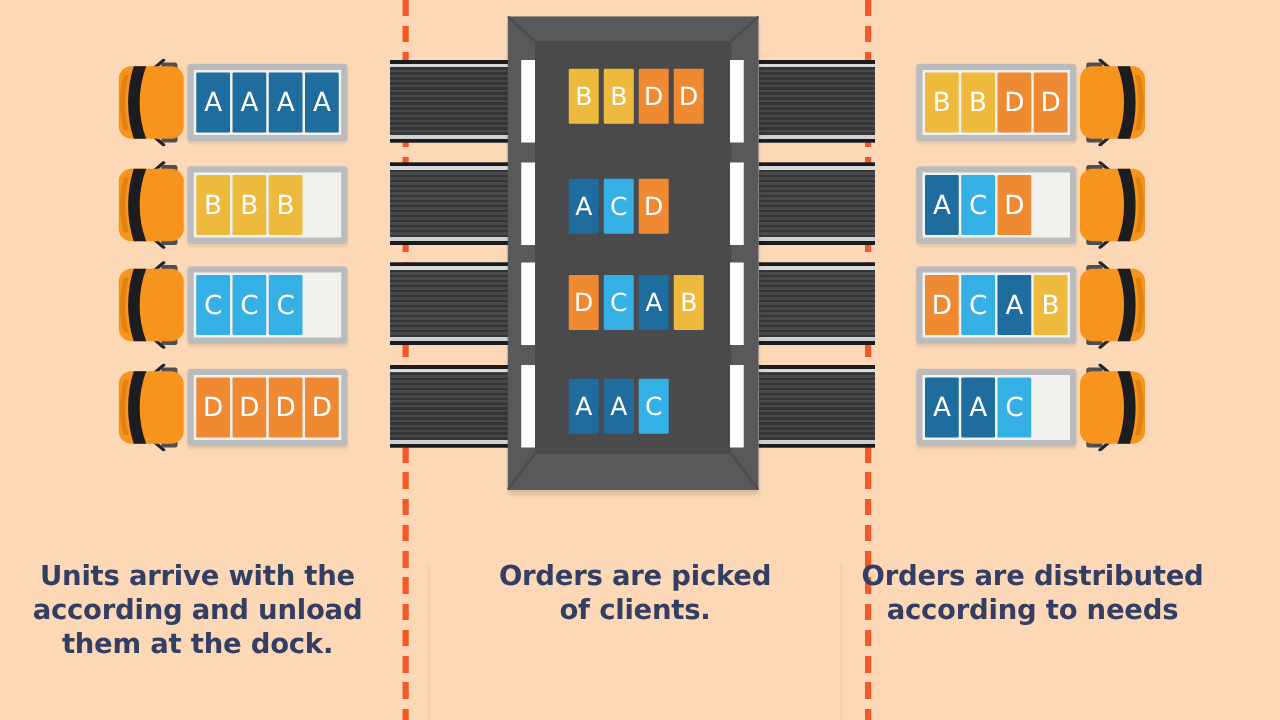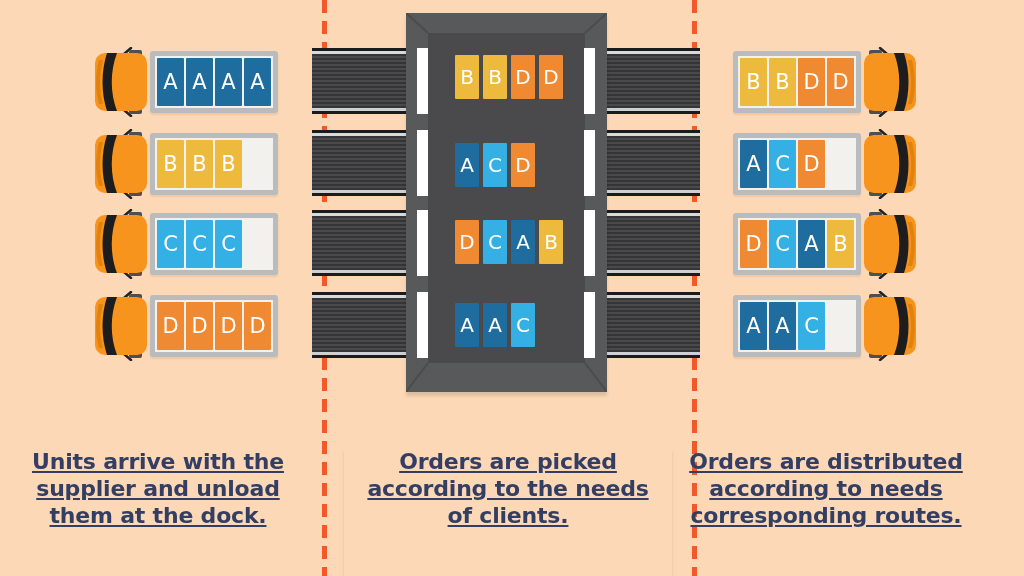--- a/index.html
+++ b/index.html
@@ -66,21 +66,21 @@
     position:absolute;top:0;width:114px;height:48px;
     border:5px solid var(--trailer-frame,#b9bbbd);background:var(--trailer-bed,#f2f1ee);
     padding:2px;display:flex;gap:2px;border-radius:3px;
     box-shadow:0 2px 2px rgba(0,0,0,.08);
   }
 
   
   .caption{
     position:absolute;top:448px;text-align:center;z-index:4;
     color:var(--caption-text,#333e63);
-    font-size:22px;line-height:27px;font-weight:600;letter-spacing:-.2px;text-decoration:underline;
+    font-size:22px;line-height:27px;font-weight:600;letter-spacing:-.2px;
   }
   .caption.inbound{left:10px;width:296px}
   .caption.dock{left:344px;width:328px}
   .caption.outbound{left:668px;width:316px}
 </style>
 </head>
 <body>
 
 <div class="stage">
 
@@ -272,27 +272,25 @@
         <div class="trailer">
           <div class="unit trailer-unit" style="background: rgb(30, 109, 158);">A</div>
           <div class="unit trailer-unit" style="background: rgb(30, 109, 158);">A</div>
           <div class="unit trailer-unit" style="background: rgb(53, 176, 229);">C</div>
         </div>
       </div>
     </div>
 
   <div class="caption inbound">
       <div>Units arrive with the</div>
-      <div>supplier and unload</div>
+      <div>according and unload</div>
       <div>them at the dock.</div>
     </div>
   <div class="caption dock">
       <div>Orders are picked</div>
-      <div>according to the needs</div>
       <div>of clients.</div>
     </div>
   <div class="caption outbound">
       <div>Orders are distributed</div>
       <div>according to needs</div>
-      <div>corresponding routes.</div>
     </div>
 
 </div>
 
 </body></html>

